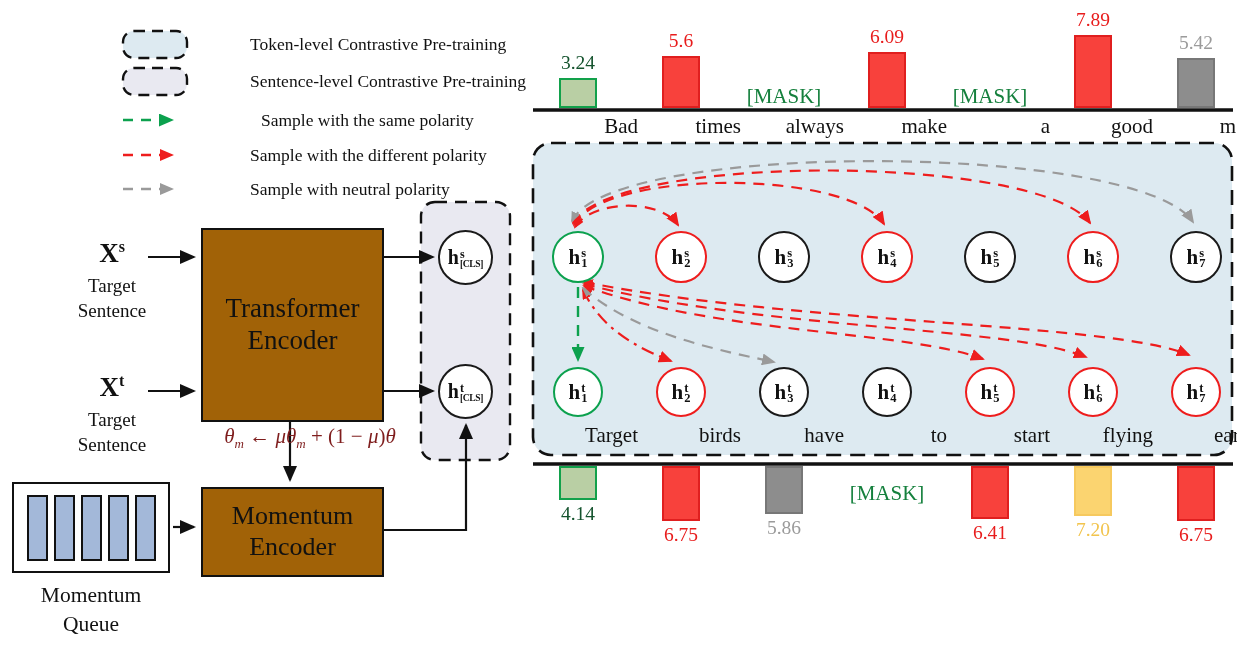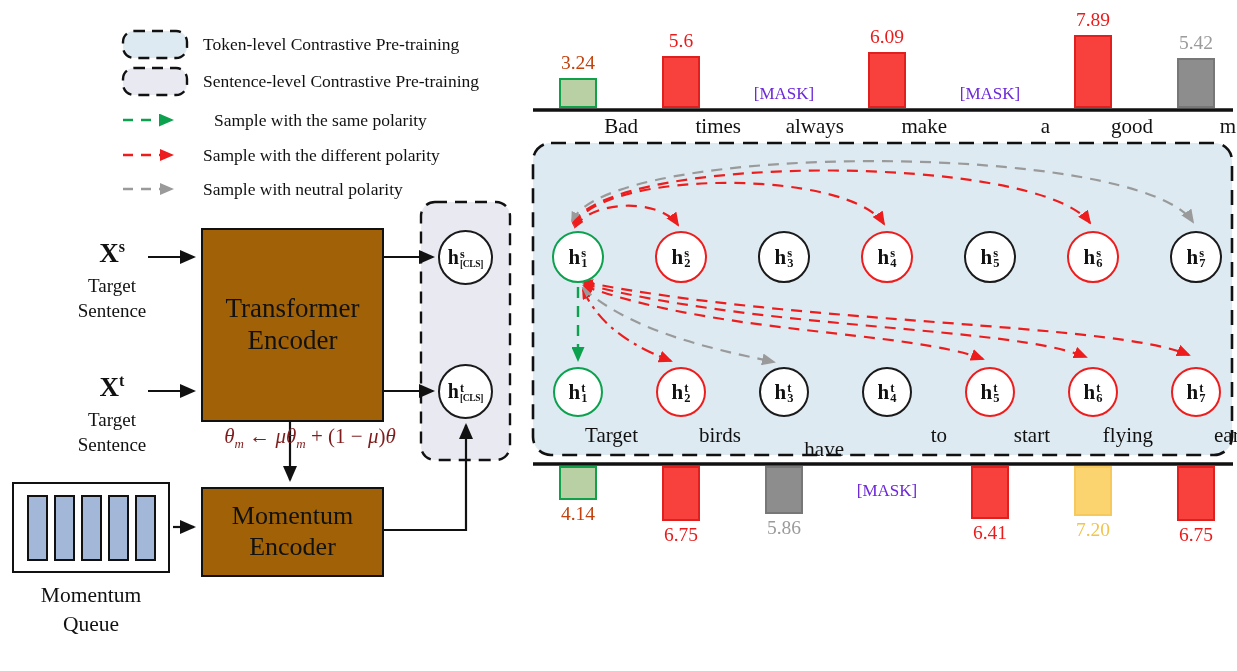--- a/index.html
+++ b/index.html
@@ -5,26 +5,26 @@
   html,body{margin:0;padding:0;background:#ffffff;}
   #stage{position:relative;width:1237px;height:671px;background:#fff;overflow:hidden;
          font-family:"Liberation Serif","DejaVu Serif",serif;color:#111;}
   #art{position:absolute;left:0;top:0;width:1237px;height:671px;}
   
   .archbox{position:absolute;background:#a16207;border:2.3px solid #111;display:flex;flex-direction:column;
            align-items:center;justify-content:center;line-height:1.18;}
   .archbox .bl{font-size:27px;}
   .enc-small .bl{font-size:26px;}
   
-  .leg-label{position:absolute;font-size:17.5px;white-space:nowrap;}
+  .leg-label{position:absolute;font-size:17.5px;white-space:nowrap;margin-left:47px;}
   
   .word{position:absolute;font-size:21px;text-align:right;white-space:nowrap;}
-  .mask-label{position:absolute;font-size:17px;text-align:center;color:#6d28d9;white-space:nowrap;}
+  .mask-label{position:absolute;font-size:21px;text-align:center;color:#15803d;white-space:nowrap;}
   .score{position:absolute;font-size:19.5px;text-align:center;white-space:nowrap;}
-  .lab-green{color:#c2410c}.lab-red{color:#e81c1c}.lab-gray{color:#9b9b9b}.lab-yellow{color:#f2c44d}
+  .lab-green{color:#14532d}.lab-red{color:#e81c1c}.lab-gray{color:#9b9b9b}.lab-yellow{color:#f2c44d}
   
   .bar{position:absolute;border:2px solid;box-sizing:border-box;}
   .bar-green{background:#b9cfa4;border-color:#12a14b}
   .bar-red{background:#f8413c;border-color:#e01f1f}
   .bar-gray{background:#8d8d8d;border-color:#777777}
   .bar-yellow{background:#fbd470;border-color:#f6c95e}
   
   .node{position:absolute;background:#fff;border-radius:50%;border:2.4px solid #111;
         display:flex;align-items:center;justify-content:center;box-sizing:border-box;}
   .ring-green{border-color:#0ca14e}.ring-red{border-color:#ee1d1d}.ring-black{border-color:#1a1a1a}
@@ -294,21 +294,21 @@
         <span class="up">t</span>
         <span class="dn">7</span>
       </span>
     </div>
     <div class="word" style="left: 518px; top: 423px; width: 120px;">Target</div>
     <div class="bar bar-green" style="left: 559px; top: 466px; width: 38px; height: 34px;"></div>
     <div class="score lab-green" style="left: 523px; top: 503px; width: 110px;">4.14</div>
     <div class="word" style="left: 621px; top: 423px; width: 120px;">birds</div>
     <div class="bar bar-red" style="left: 662px; top: 466px; width: 38px; height: 55px;"></div>
     <div class="score lab-red" style="left: 626px; top: 524px; width: 110px;">6.75</div>
-    <div class="word" style="left: 724px; top: 423px; width: 120px; margin-top: 14px;">have</div>
+    <div class="word" style="left: 724px; top: 423px; width: 120px;">have</div>
     <div class="bar bar-gray" style="left: 765px; top: 466px; width: 38px; height: 48px;"></div>
     <div class="score lab-gray" style="left: 729px; top: 517px; width: 110px;">5.86</div>
     <div class="word" style="left: 827px; top: 423px; width: 120px;">to</div>
     <div class="mask-label" style="left: 832px; top: 481px; width: 110px;">[MASK]</div>
     <div class="word" style="left: 930px; top: 423px; width: 120px;">start</div>
     <div class="bar bar-red" style="left: 971px; top: 466px; width: 38px; height: 53px;"></div>
     <div class="score lab-red" style="left: 935px; top: 522px; width: 110px;">6.41</div>
     <div class="word" style="left: 1033px; top: 423px; width: 120px;">flying</div>
     <div class="bar bar-yellow" style="left: 1074px; top: 466px; width: 38px; height: 50px;"></div>
     <div class="score lab-yellow" style="left: 1038px; top: 519px; width: 110px;">7.20</div>

